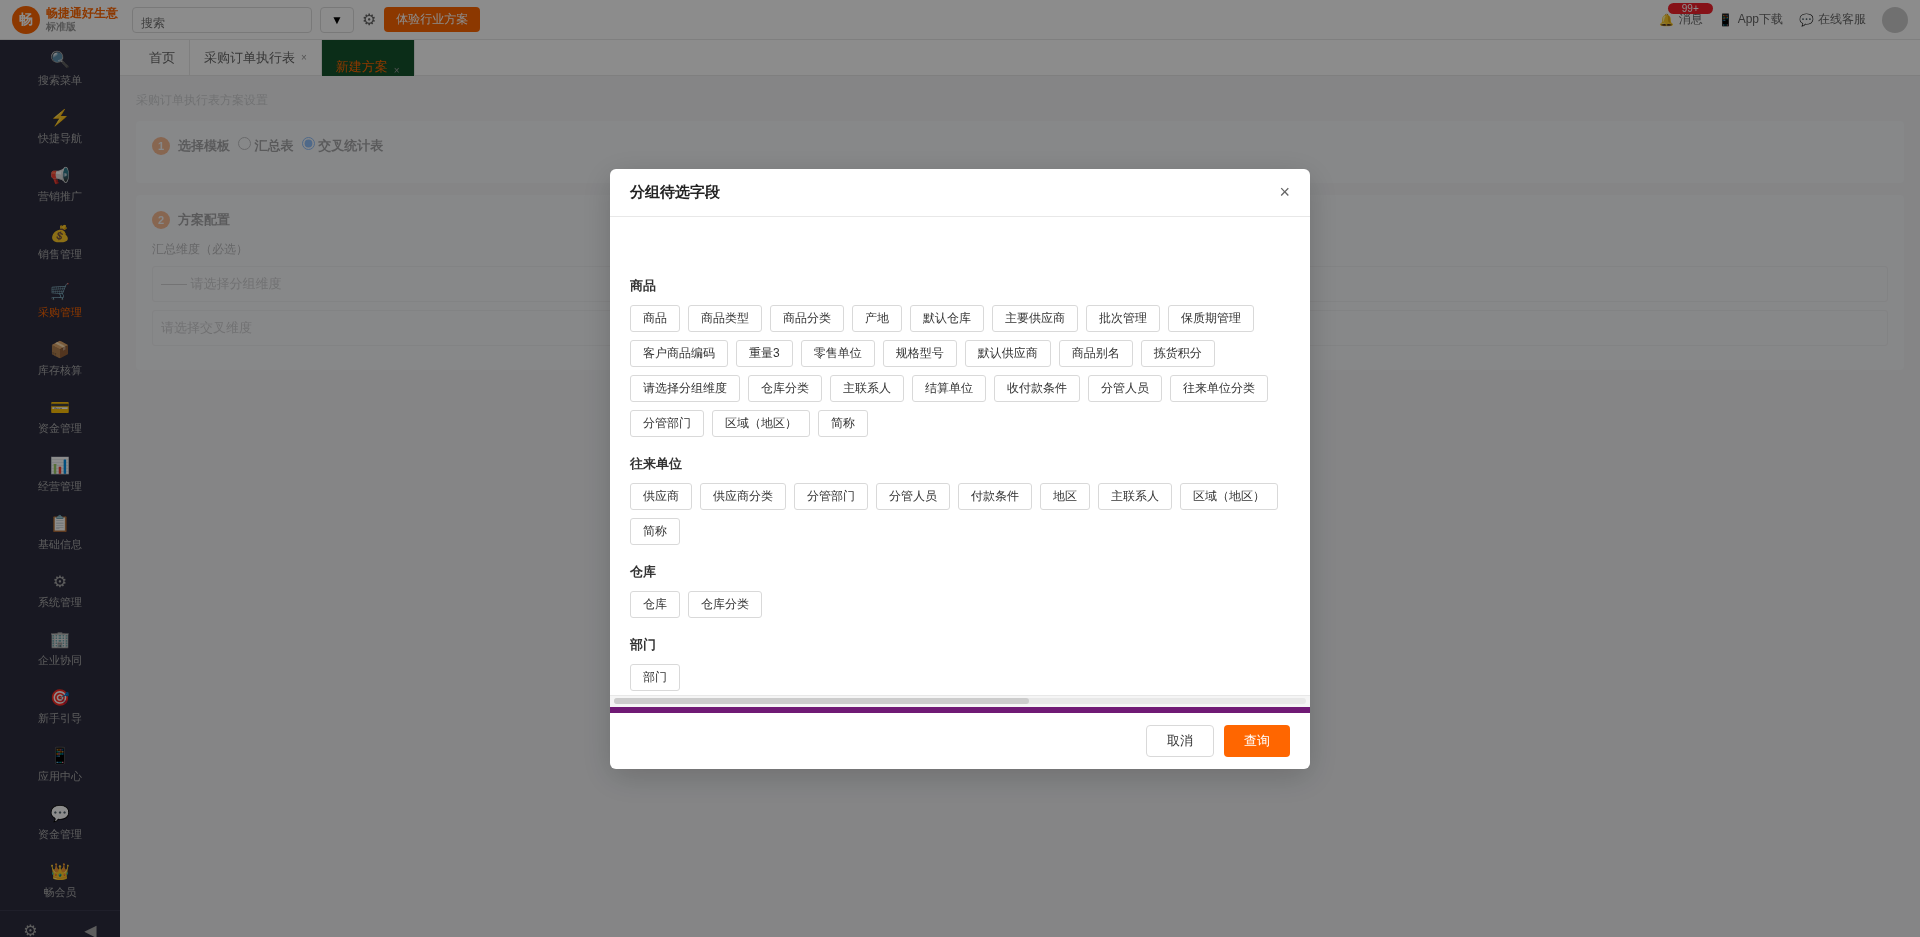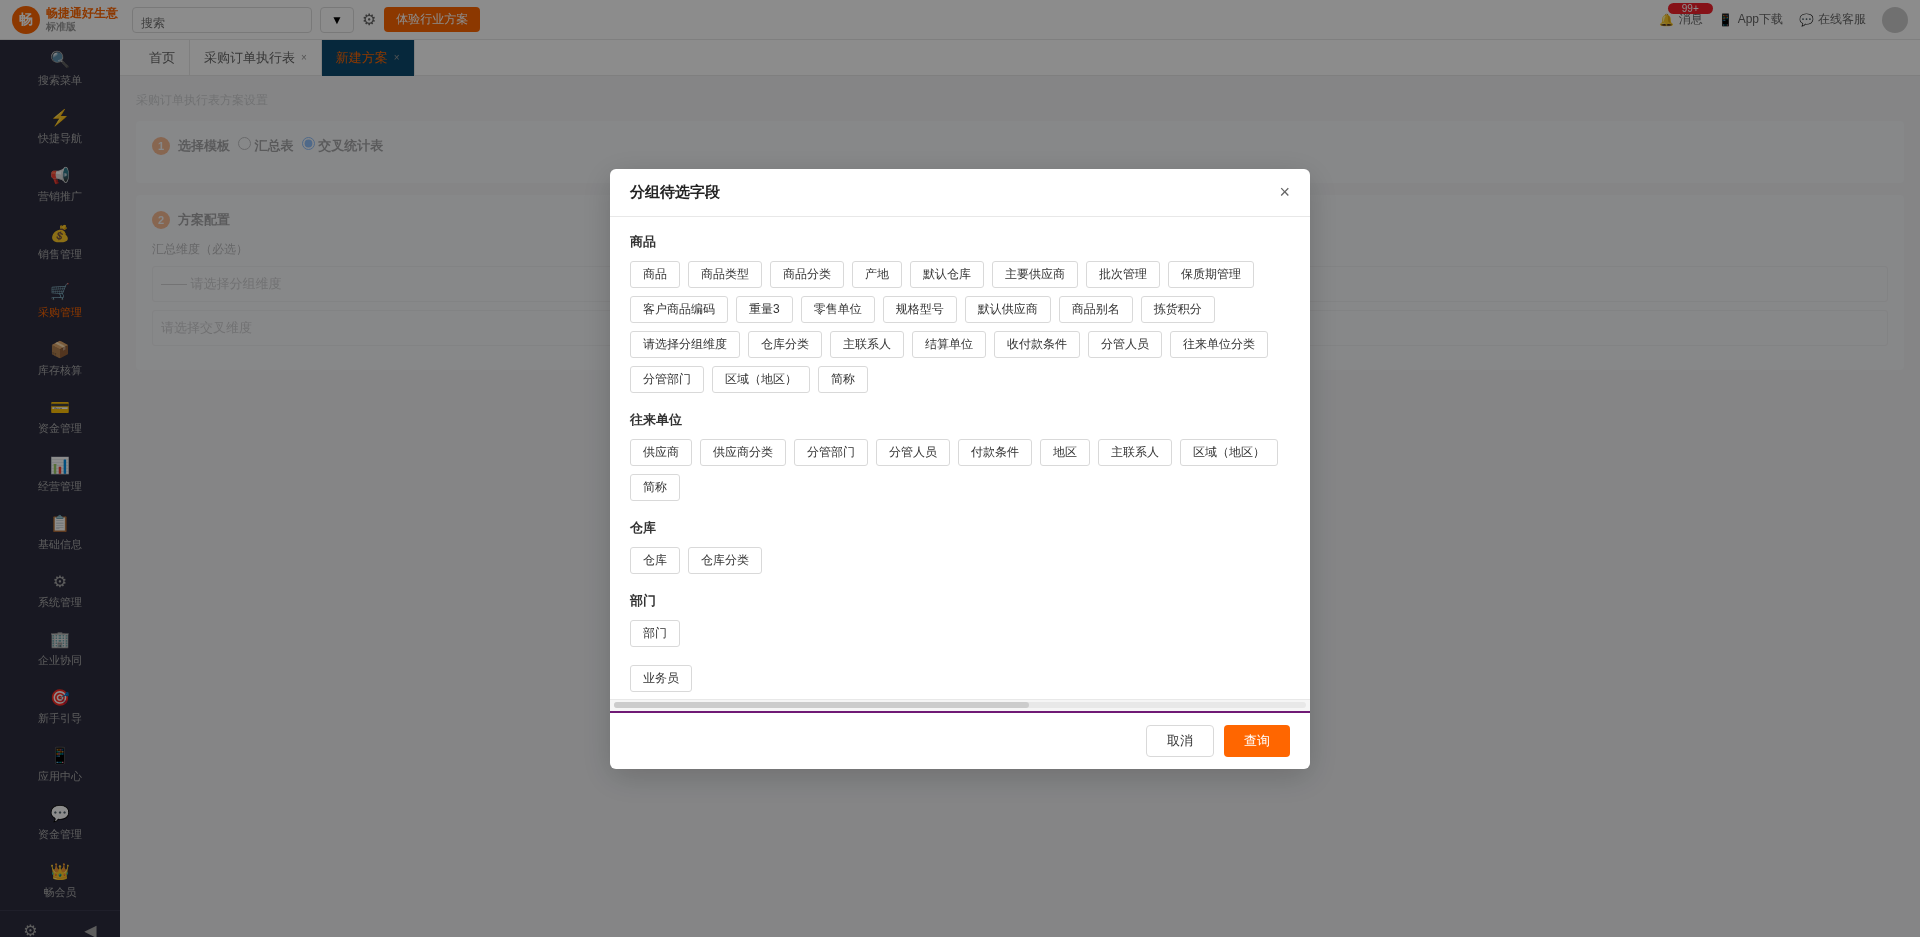--- a/index.html
+++ b/index.html
@@ -90,21 +90,22 @@
       align-items: center;
       padding: 0 14px;
       cursor: pointer;
       font-size: 13px;
       color: #666;
       border-right: 1px solid #e8e8e8;
       position: relative;
     }
     .tab-item.active {
       color: #ff6600;
-      background: #0c4a6e;
+      background: #14532d;
+      align-items: flex-end;
     }
     .tab-close {
       margin-left: 6px; color: #999; font-size: 10px; cursor: pointer;
     }
 
     
     .sidebar {
       position: fixed;
       top: 40px; left: 0;
       width: 120px;
@@ -215,24 +216,25 @@
       font-size: 18px;
       color: #666;
       border: none;
       background: none;
       line-height: 1;
     }
     .modal-body {
       flex: 1;
       overflow-y: auto;
       padding: 16px 20px;
+      margin-top: 44px;
     }
     .modal-footer {
       padding: 12px 20px;
-      border-top: 2px solid #701a75;
+      border-top: 6px solid #701a75;
       display: flex;
       justify-content: flex-end;
       gap: 10px;
       flex-shrink: 0;
     }
 
     
     .field-group {
       margin-bottom: 18px;
     }

